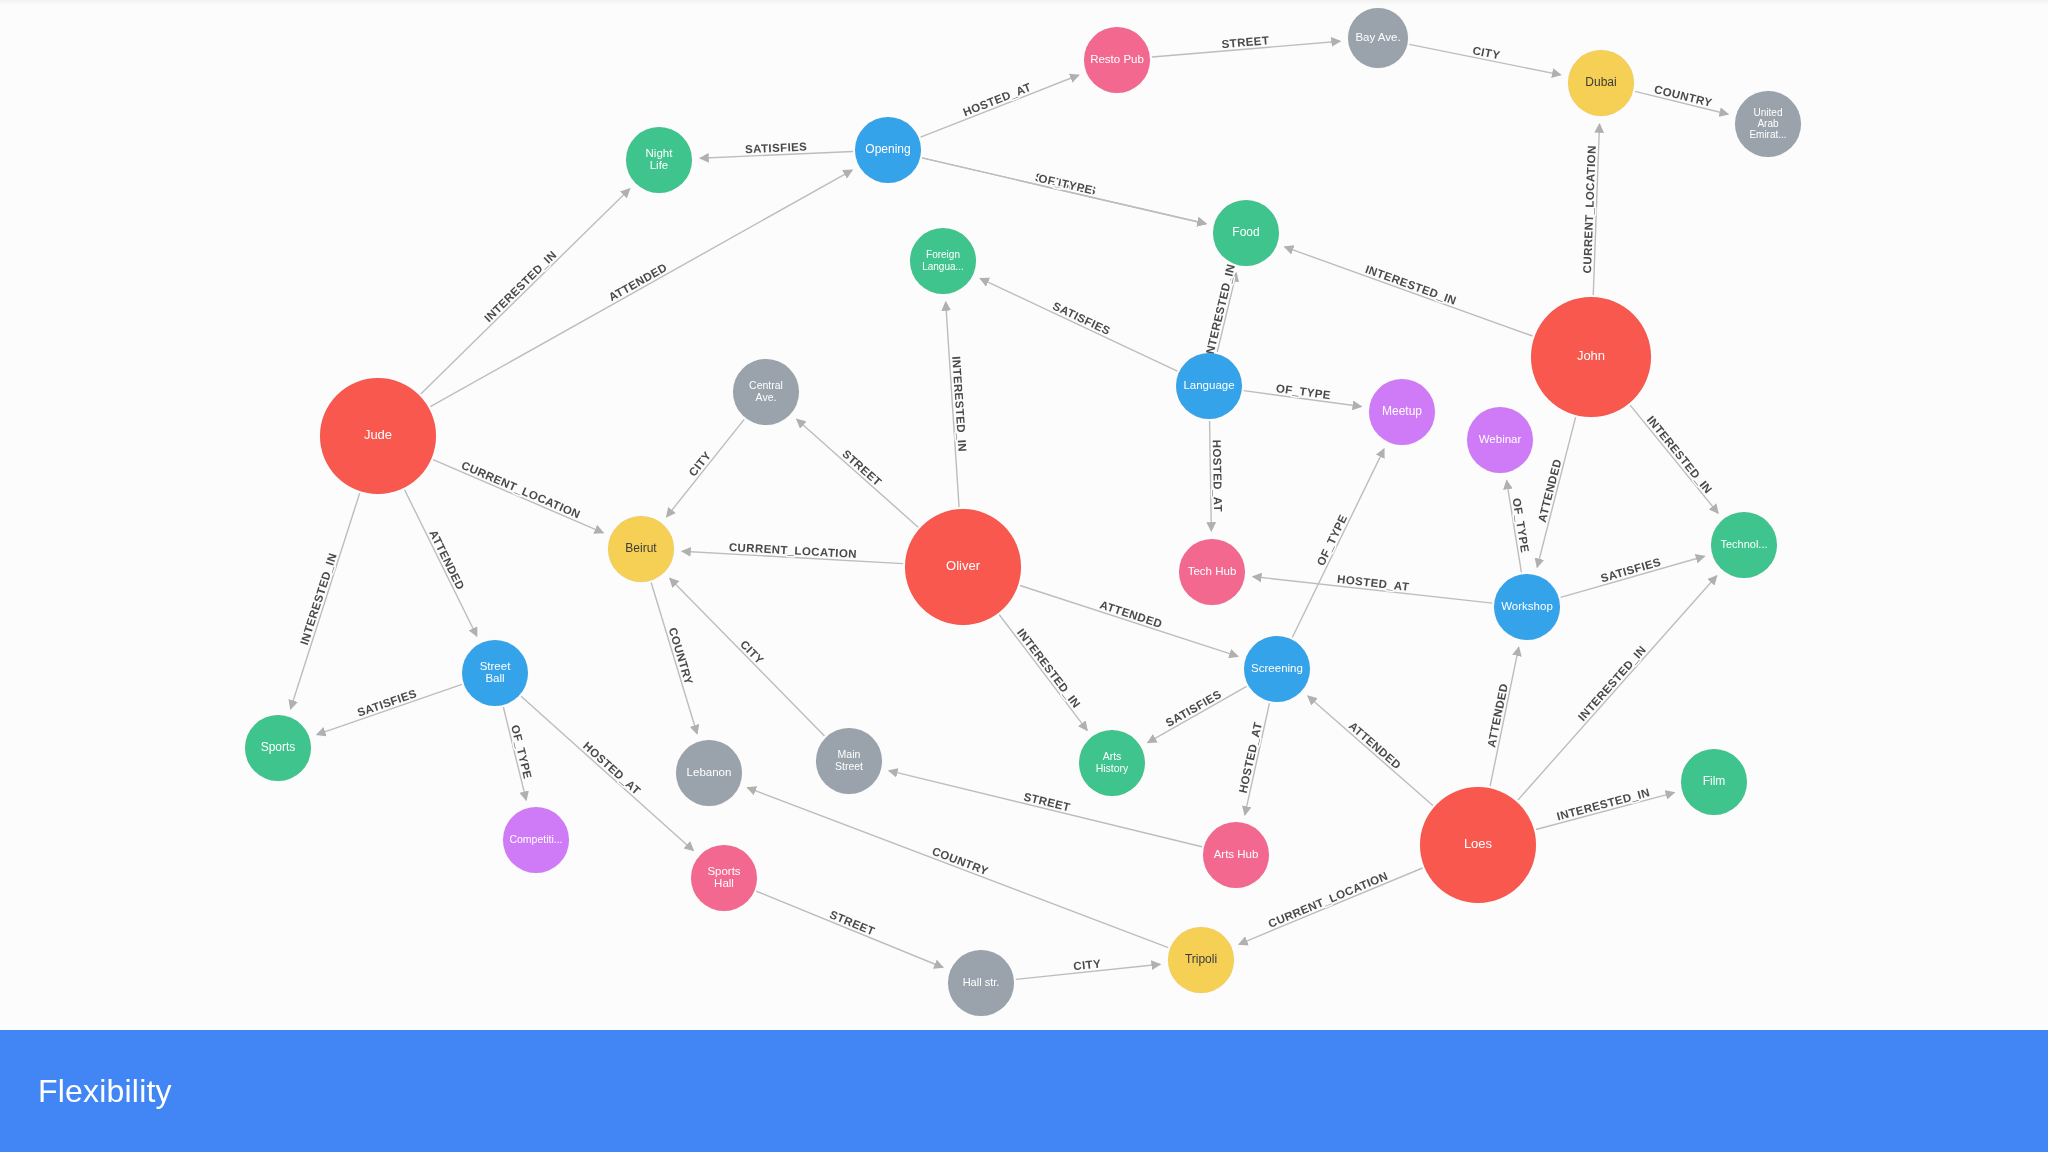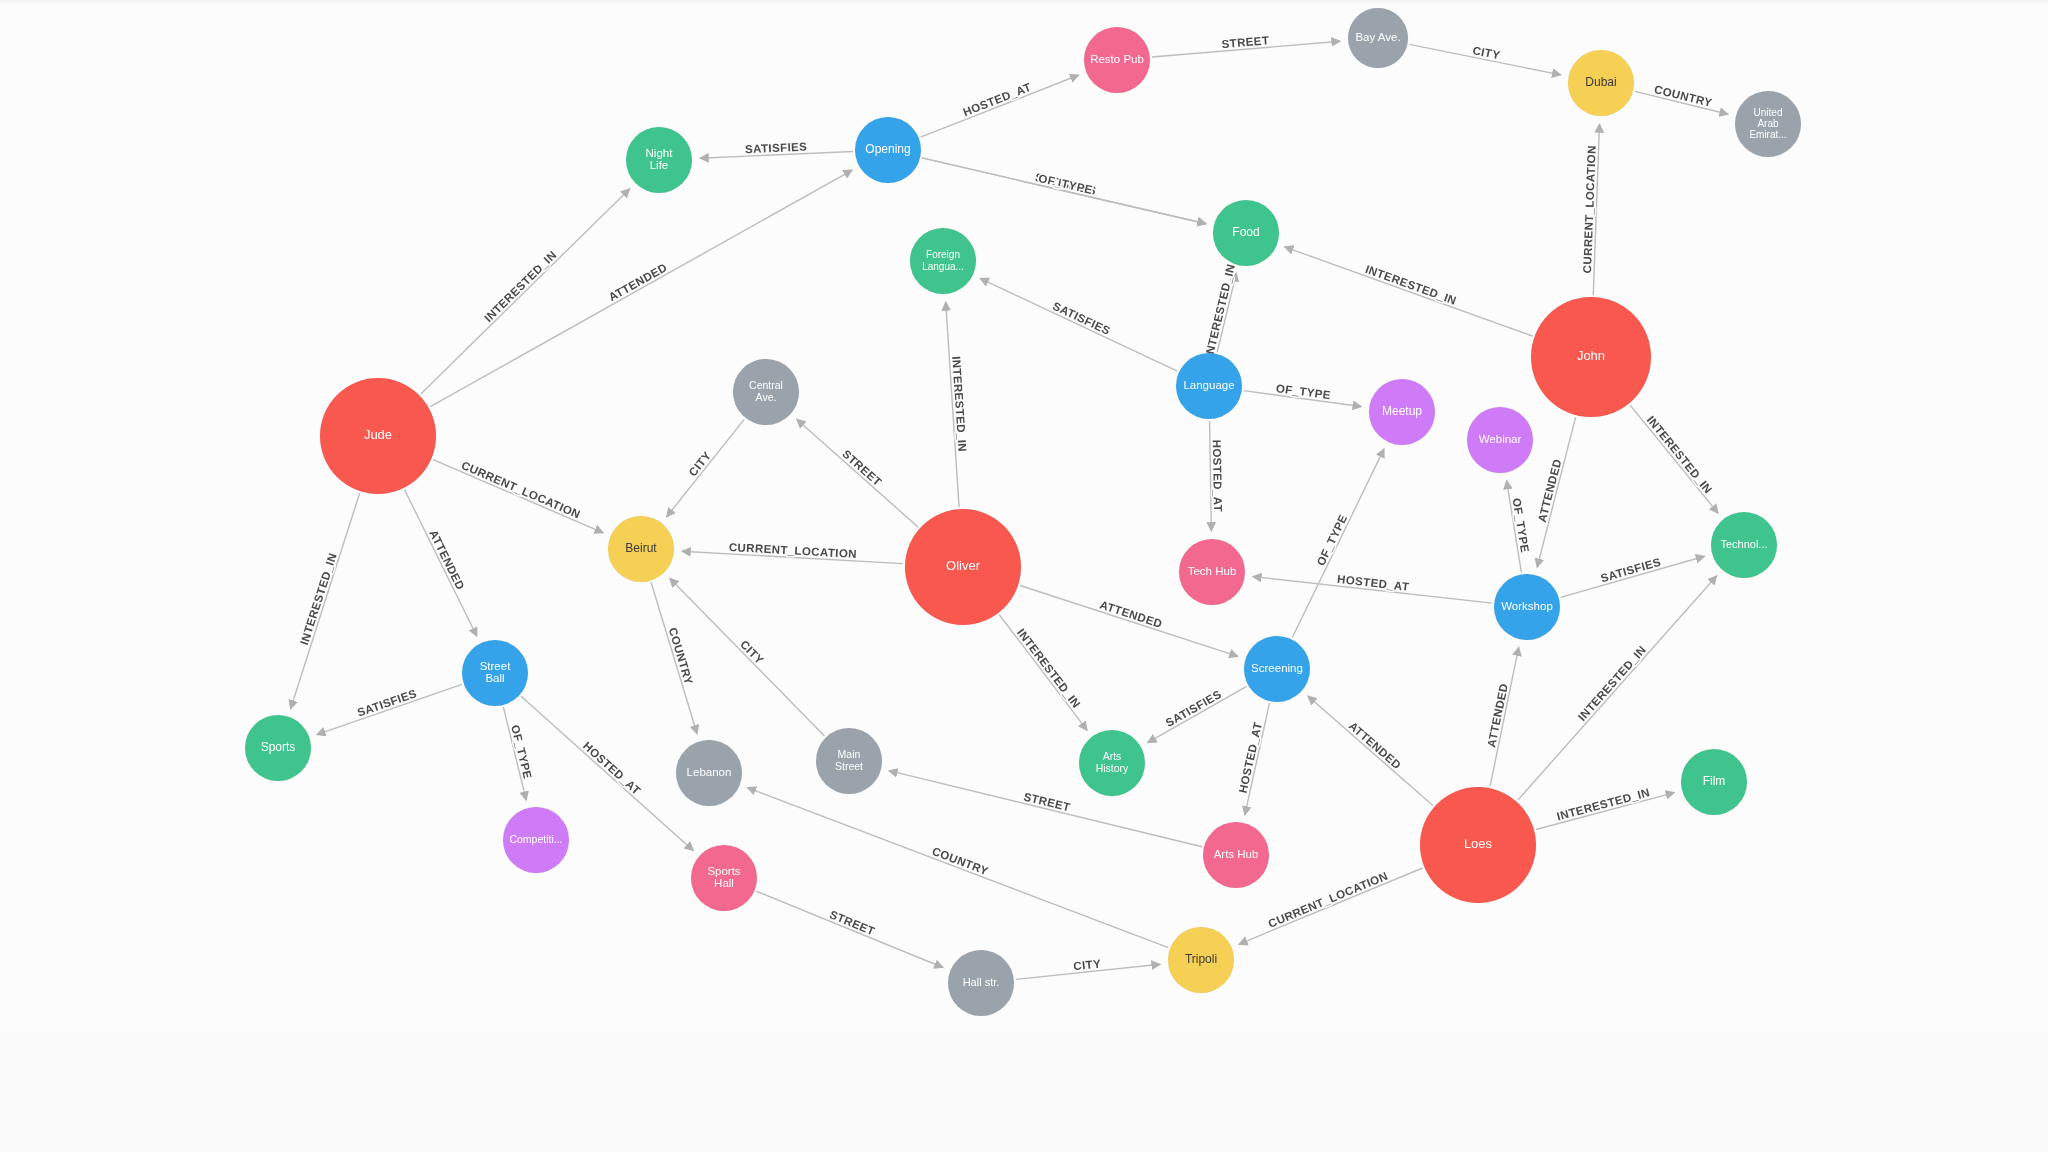--- a/index.html
+++ b/index.html
@@ -299,14 +299,17 @@
           <g>
             <circle cx="536" cy="840" r="33" fill="#cf7bf7" class="node-circle"></circle>
             <text class="node-label" x="536" y="840" font-size="10.5" fill="#ffffff"><tspan x="536" dy="0">Competiti...</tspan></text>
           </g>
         </g>
     </svg>
   </div>
 
   <div id="top-scrim"></div>
 
+  <div id="footer-bar">
+    <div id="footer-title">Flexibility</div>
+  </div>
 
 </div>
 
 </body></html>

